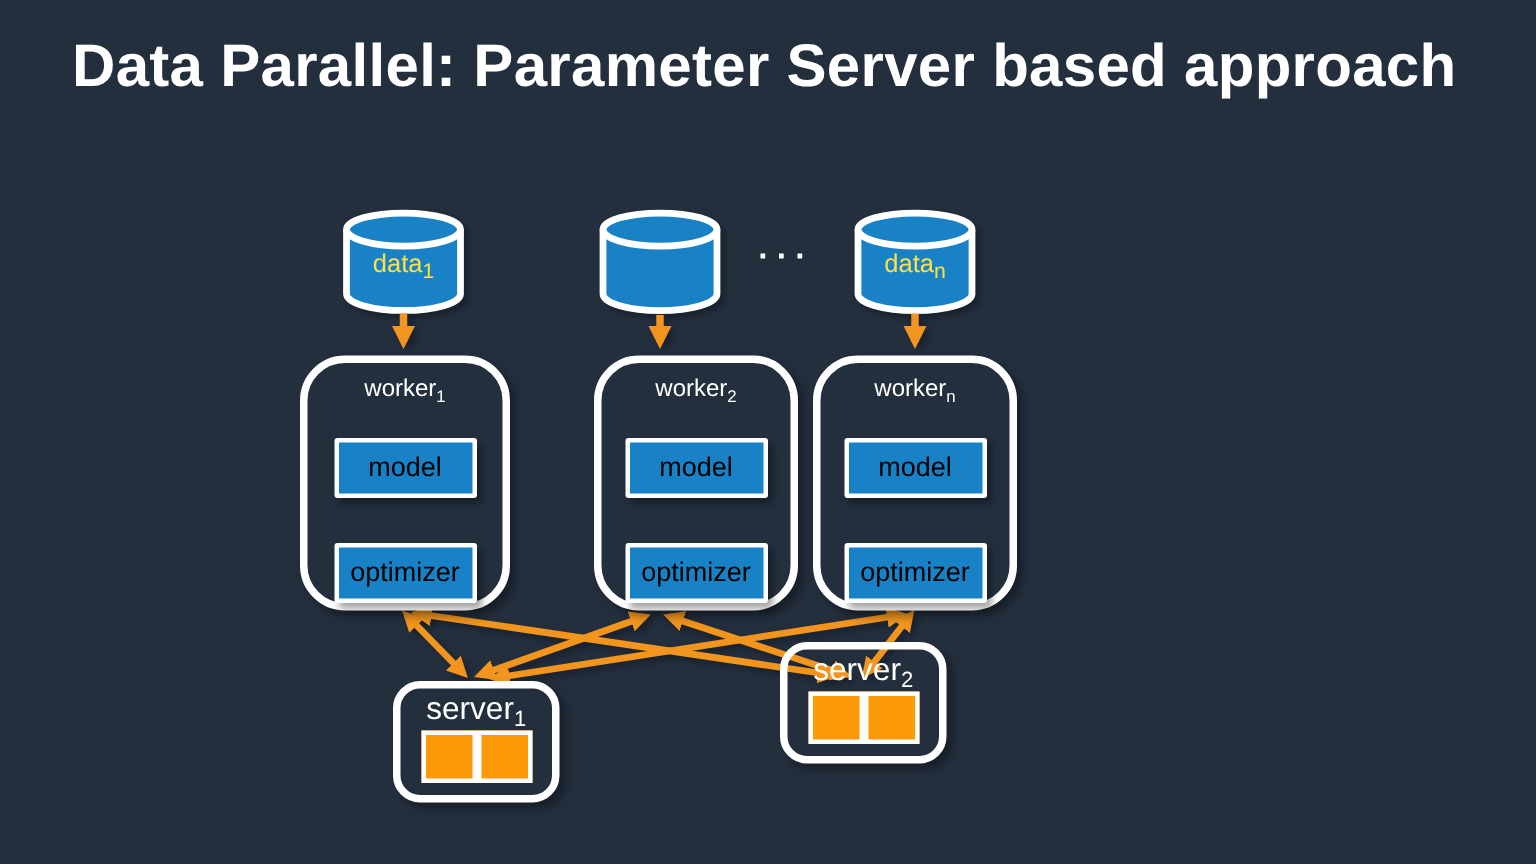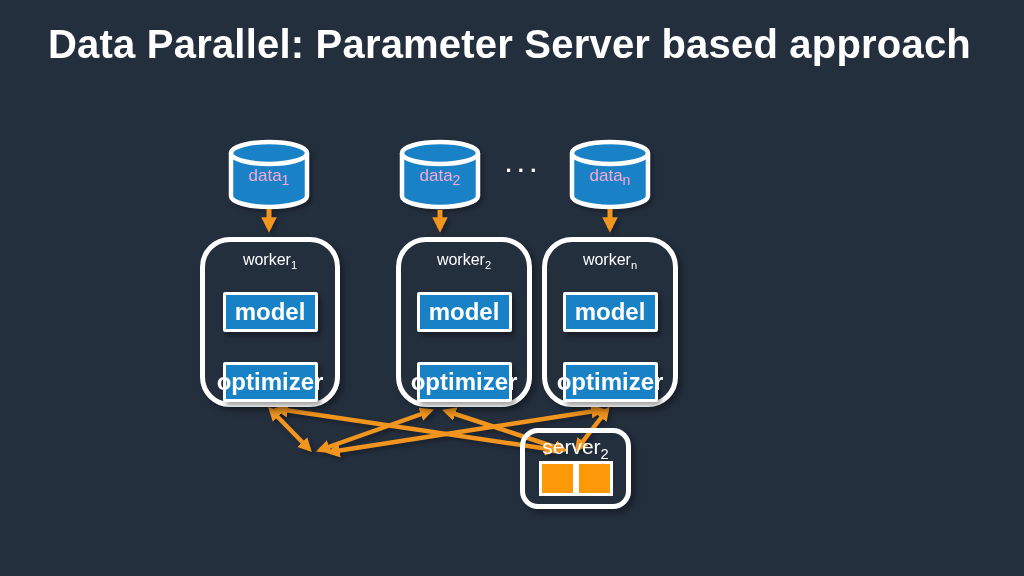--- a/index.html
+++ b/index.html
@@ -14,42 +14,41 @@
     position:absolute;left:48px;top:22px;
     font-size:40px;font-weight:bold;color:#FFFFFF;
     letter-spacing:0.2px;margin:0;
   }
   .diagram-svg{position:absolute;left:0;top:0;}
   .shape{filter:drop-shadow(3px 3px 2px rgba(0,0,0,0.30));}
   .node-label{color:#FFFFFF;text-align:center;}
   .node-label sub{font-size:70%;}
   .cyl-label{
     position:absolute;width:110px;text-align:center;
-    color:#f9a8d4;font-size:17px;
+    color:#fde047;font-size:17px;
   }
   .ellipsis{
     position:absolute;left:494px;top:158px;width:60px;
     color:#FFFFFF;font-size:22px;font-weight:bold;letter-spacing:5px;
     text-align:center;
   }
   .worker{
     position:absolute;top:237px;height:170px;width:136px;
     border:5px solid #FFFFFF;border-radius:30px;
     box-sizing:border-box;
     box-shadow:4px 4px 6px rgba(0,0,0,0.35);
     display:flex;flex-direction:column;align-items:center;gap:12px;
   }
   .worker .node-label{margin-top:9px;font-size:16px;height:22px;}
   .chip{
     width:95px;height:42px;box-sizing:border-box;
     background:#1982C6;border:3px solid #FFFFFF;border-radius:2px;
-    color:#ffffff;font-size:24px;
+    color:#000000;font-size:18px;
     display:flex;align-items:center;justify-content:center;
     box-shadow:3px 4px 5px rgba(0,0,0,0.35);
-    font-weight:bold;
   }
   .chip.model{margin-top:8px;}
   .chip.optimizer{margin-top:18px;}
   .server{
     position:absolute;width:111px;height:81px;
     border:5px solid #FFFFFF;border-radius:18px;
     box-sizing:border-box;
     box-shadow:4px 4px 6px rgba(0,0,0,0.35);
     display:flex;flex-direction:column;align-items:center;
   }
@@ -112,23 +111,20 @@
       <line x1="430" y1="411" x2="320" y2="450" marker-start="url(#ah)" marker-end="url(#ah)"></line>
       <line x1="446" y1="411" x2="564" y2="450" marker-start="url(#ah)" marker-end="url(#ah)"></line>
       <line x1="601" y1="410" x2="330" y2="452" marker-start="url(#ah)" marker-end="url(#ah)"></line>
       <line x1="607" y1="410" x2="577" y2="449" marker-start="url(#ah)" marker-end="url(#ah)"></line>
     </g>
   </svg>
 
   <div class="cyl-label" style="left:214px;top:166px;">
     <span>data</span><sub>1</sub>
   </div>
-  <div class="cyl-label" style="left:385px;top:166px;">
-    <span>data</span><sub>2</sub>
-  </div>
   <div class="cyl-label" style="left:555px;top:166px;">
     <span>data</span><sub>n</sub>
   </div>
 
   <div class="ellipsis">···</div>
 
   <div class="worker" style="left:200px;width:140px;">
     <div class="node-label">
       <span>worker</span><sub>1</sub>
     </div>
@@ -143,20 +139,29 @@
     <div class="chip optimizer">optimizer</div>
   </div>
   <div class="worker" style="left:542px;">
     <div class="node-label">
       <span>worker</span><sub>n</sub>
     </div>
     <div class="chip model">model</div>
     <div class="chip optimizer">optimizer</div>
   </div>
 
+  <div class="server" style="left:262px;top:454px;">
+    <div class="node-label">
+      <span>server</span><sub>1</sub>
+    </div>
+    <div class="shard-row">
+      <div class="shard"></div>
+      <div class="shard"></div>
+    </div>
+  </div>
   <div class="server" style="left:520px;top:428px;">
     <div class="node-label">
       <span>server</span><sub>2</sub>
     </div>
     <div class="shard-row">
       <div class="shard"></div>
       <div class="shard"></div>
     </div>
   </div>
 

